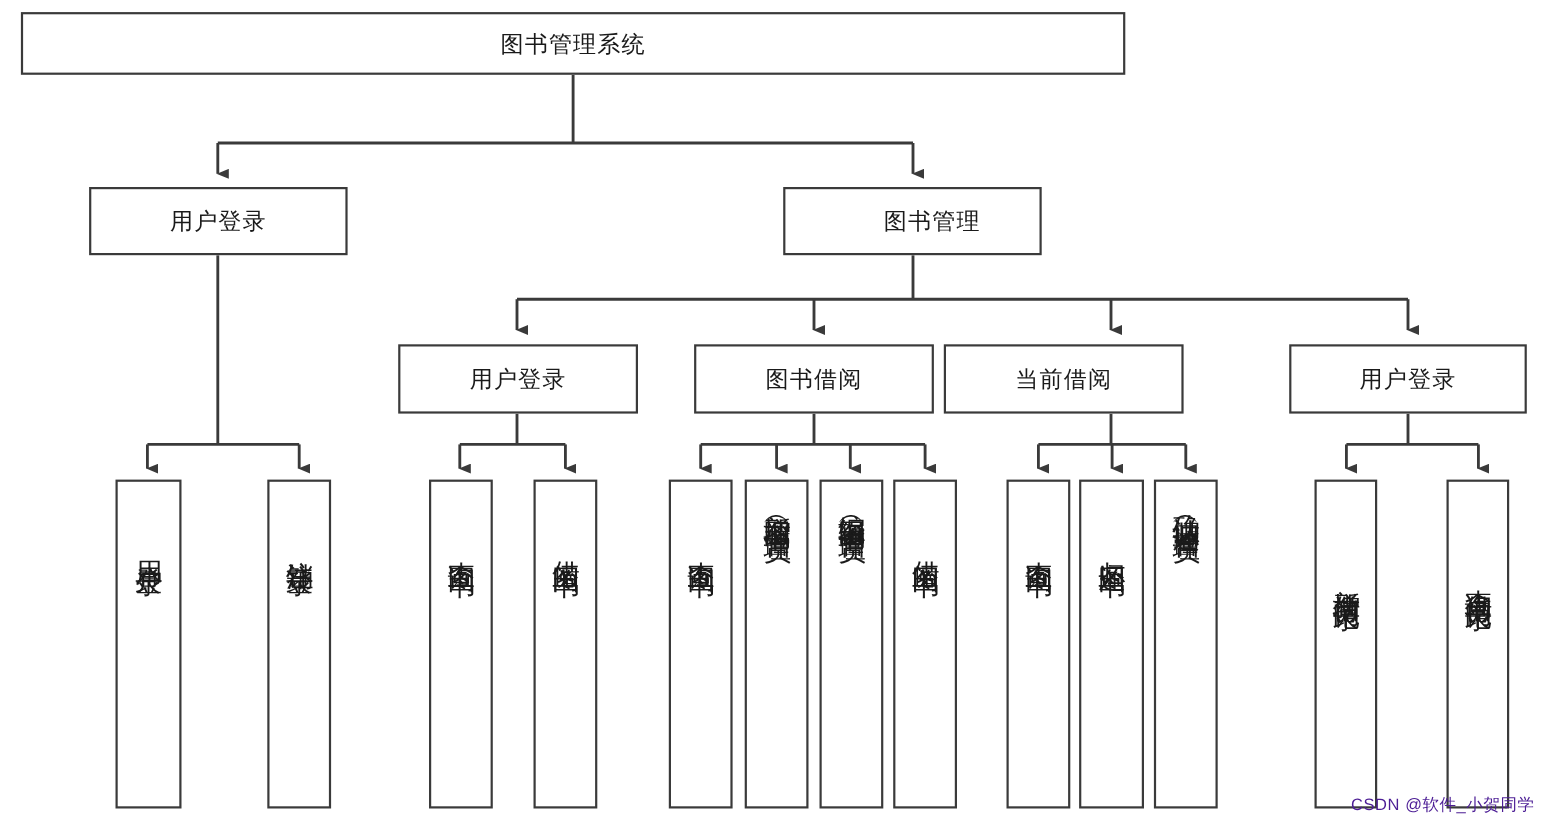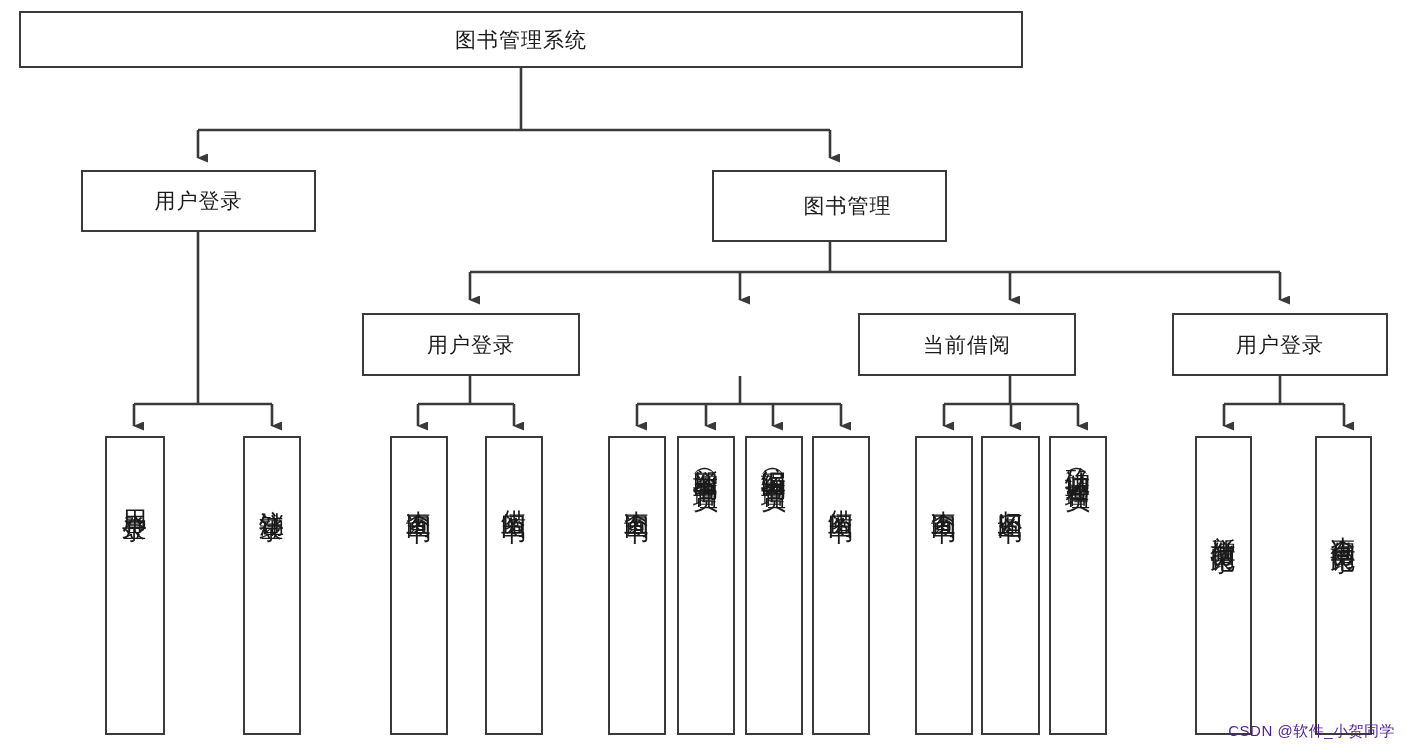--- a/index.html
+++ b/index.html
@@ -127,27 +127,30 @@
     </g>
   </svg>
 
   <div class="node h" style="left:19px; top:11px; width:1004px; height:57px;">
     <span>图书管理系统</span>
   </div>
 
   <div class="node h" style="left:81px; top:170px; width:235px; height:62px;">
     <span>用户登录</span>
   </div>
-  <div class="node h" style="left:712px; top:170px; width:235px; height:72px;padding-left:36px;">
+  <div class="node h" style="left:712px; top:170px; width:235px; height:62px;padding-left:36px;">
     <span>图书管理</span>
   </div>
 
   <div class="node h" style="left:362px; top:313px; width:218px; height:63px;">
     <span>用户登录</span>
   </div>
+  <div class="node h" style="left:631px; top:313px; width:218px; height:63px;">
+    <span>图书借阅</span>
+  </div>
   <div class="node h" style="left:858px; top:313px; width:218px; height:63px;">
     <span>当前借阅</span>
   </div>
   <div class="node h" style="left:1172px; top:313px; width:216px; height:63px;">
     <span>用户登录</span>
   </div>
 
   <div class="node v mid" style="left:105px; top:436px; width:60px; height:299px;">
     <span class="label-v">用户登录</span>
   </div>

